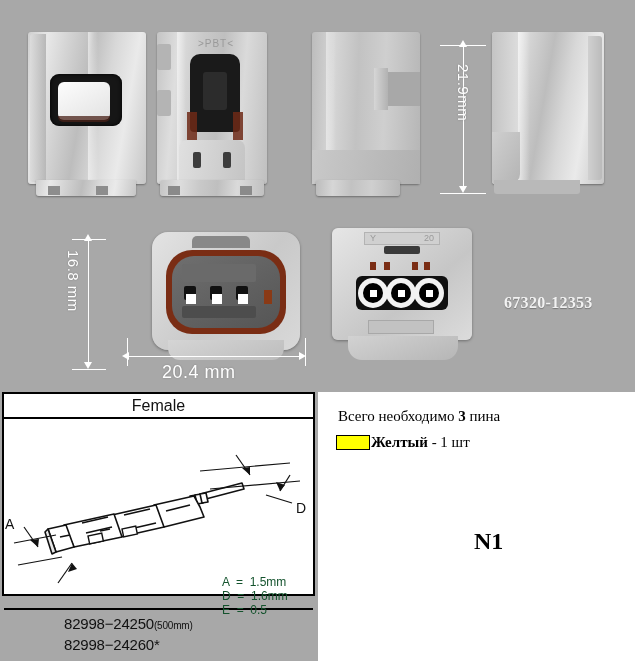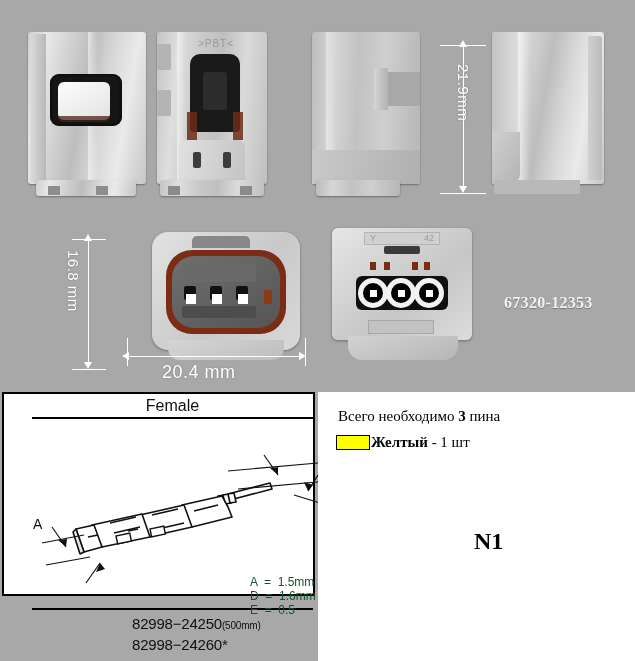--- a/index.html
+++ b/index.html
@@ -56,30 +56,30 @@
   #partnumber{
     position:absolute;left:504px;top:294px;
     font-family:"Liberation Serif",serif;font-weight:bold;font-size:16px;
     color:#f2f2f2;letter-spacing:.3px;white-space:nowrap;
     text-shadow:0 1px 1px rgba(0,0,0,.3);
   }
 
   
   #female-panel{
     position:absolute;left:2px;top:392px;width:313px;height:204px;
-    background:#fff;border:2px solid #000;box-sizing:border-box;padding-left:28px;
+    background:#fff;border:2px solid #000;box-sizing:border-box;
   }
   #female-head{
     height:25px;border-bottom:2px solid #000;box-sizing:border-box;
     display:flex;align-items:center;justify-content:center;
     font-size:16px;color:#111;
   }
   #female-body{position:relative;height:191px;box-sizing:border-box;border-bottom:2px solid #000;}
   #female-foot{position:relative;height:47px;box-sizing:border-box;padding:4px 0 0 60px;}
-  #female-foot div{font-size:15px;color:#111;line-height:19px;letter-spacing:-.2px;margin-left:40px;}
+  #female-foot div{font-size:15px;color:#111;line-height:19px;letter-spacing:-.2px;}
   #female-foot .small{font-size:10px;}
   #dims-block{
     position:absolute;left:218px;top:156px;font-size:12px;color:#14532d;line-height:14px;
     white-space:pre;
   }
 
   
   #right-panel{
     position:absolute;left:318px;top:392px;width:317px;height:269px;background:#fff;
   }
@@ -184,21 +184,21 @@
     <div class="abs" style="left:90px;top:62px;width:10px;height:10px;background:#fff;"></div>
     <div class="abs" style="left:116px;top:58px;width:8px;height:14px;background:#8a3a16;"></div>
     <div class="abs" style="left:44px;top:4px;width:58px;height:12px;background:#888;border-radius:5px 5px 0 0;"></div>
   </div>
 
   <div class="conn" style="left:326px;top:228px;width:154px;height:134px;">
     <div class="abs" style="left:6px;top:0;width:140px;height:112px;background:linear-gradient(140deg,#e6e6e6,#c6c6c6 60%,#dcdcdc);border-radius:6px;box-shadow:0 1px 3px rgba(0,0,0,.35);"></div>
     <div class="abs" style="left:22px;top:108px;width:110px;height:24px;background:linear-gradient(160deg,#d2d2d2,#b6b6b6);border-radius:0 0 14px 14px;"></div>
     <div class="abs" style="left:38px;top:4px;width:76px;height:13px;background:#d0d0d0;border:1px solid #b3b3b3;box-sizing:border-box;color:#9a9a9a;font-size:9px;display:flex;justify-content:space-between;padding:0 5px;line-height:11px;">
       <span>Y</span>
-      <span>42</span>
+      <span>20</span>
     </div>
     <div class="abs" style="left:58px;top:18px;width:36px;height:8px;background:#3a3a3a;border-radius:2px;"></div>
     <div class="abs" style="left:44px;top:34px;width:6px;height:8px;background:#7a2d14;"></div>
     <div class="abs" style="left:58px;top:34px;width:6px;height:8px;background:#7a2d14;"></div>
     <div class="abs" style="left:86px;top:34px;width:6px;height:8px;background:#7a2d14;"></div>
     <div class="abs" style="left:98px;top:34px;width:6px;height:8px;background:#7a2d14;"></div>
     <div class="abs" style="left:30px;top:48px;width:92px;height:34px;background:#101010;border-radius:6px;"></div>
     <div class="abs" style="left:32px;top:50px;width:30px;height:30px;background:#f2f2f2;border-radius:50%;"></div>
     <div class="abs" style="left:37px;top:55px;width:20px;height:20px;background:#000;border-radius:50%;"></div>
     <div class="abs" style="left:44px;top:62px;width:7px;height:7px;background:#fff;"></div>

